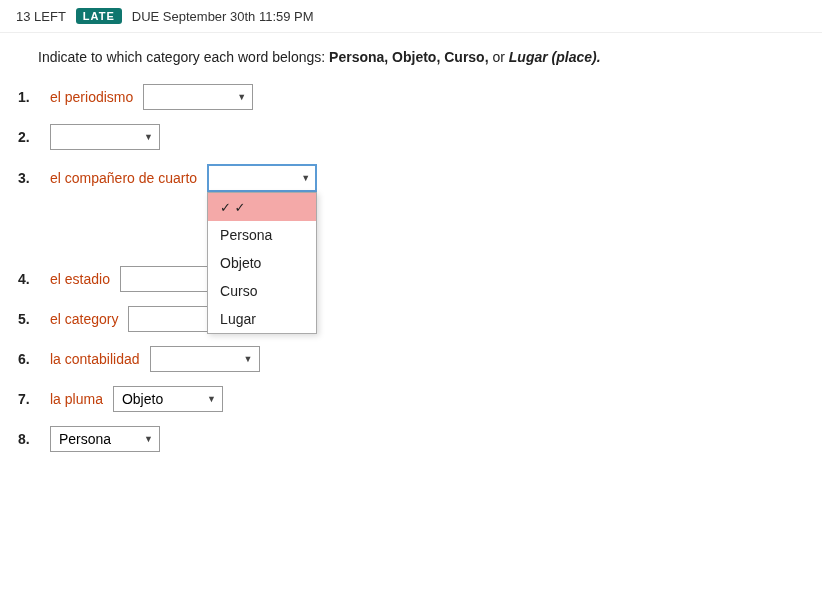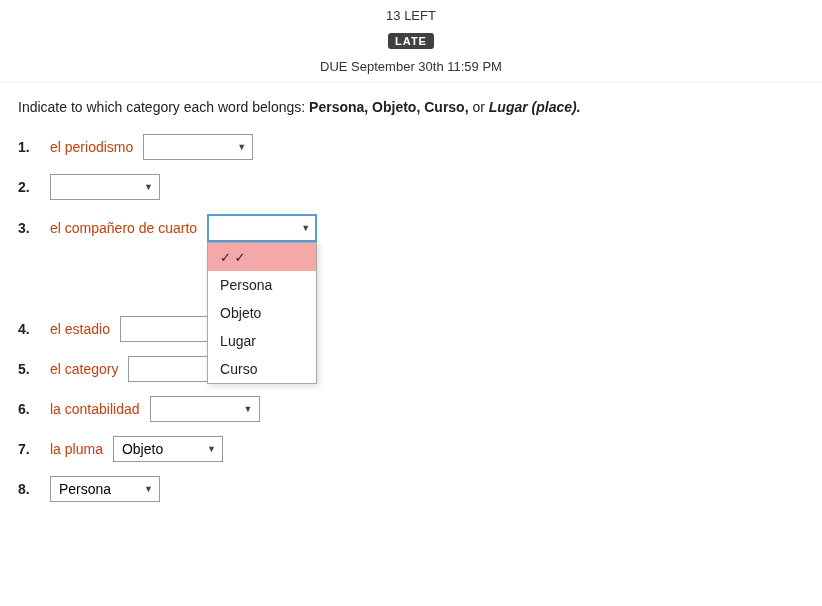--- a/index.html
+++ b/index.html
@@ -13,40 +13,40 @@
       position: relative;
     }
     .header-bar {
       display: flex;
       align-items: center;
       padding: 8px 16px;
       gap: 10px;
       font-size: 13px;
       color: #333;
       border-bottom: 1px solid #eee;
-      flex-direction: column;
     }
     .late-badge {
-      background: #404040;
+      background: #0f766e;
       color: #fff;
       font-weight: bold;
       font-size: 11px;
       padding: 2px 7px;
       border-radius: 3px;
       letter-spacing: 1px;
     }
     .due-text {
       font-size: 13px;
       color: #333;
     }
     .instructions {
       padding: 14px 18px 6px 18px;
       font-size: 14px;
       color: #222;
       line-height: 1.5;
+      margin-left: 20px;
     }
     .instructions .bold { font-weight: bold; }
     .instructions .italic { font-style: italic; }
 
     .question-list {
       padding: 10px 18px;
       display: flex;
       flex-direction: column;
       gap: 14px;
     }
@@ -179,22 +179,22 @@
         <option value="Curso">Curso</option>
         <option value="Lugar">Lugar</option>
       </select>
       
       <div class="open-dropdown-container">
         <div class="dropdown-option selected">
           <span style="font-size:13px; margin-right:4px;">✓</span>
         </div>
         <div class="dropdown-option">Persona</div>
         <div class="dropdown-option">Objeto</div>
+        <div class="dropdown-option">Curso</div>
         <div class="dropdown-option">Lugar</div>
-        <div class="dropdown-option">Curso</div>
       </div>
     </div>
   </div>
 
   <div class="question-row" style="margin-top:60px;">
     <span class="question-number">4.</span>
     <span class="question-label">el estadio</span>
     <div class="select-wrapper">
       <select>
         <option value=""></option>

